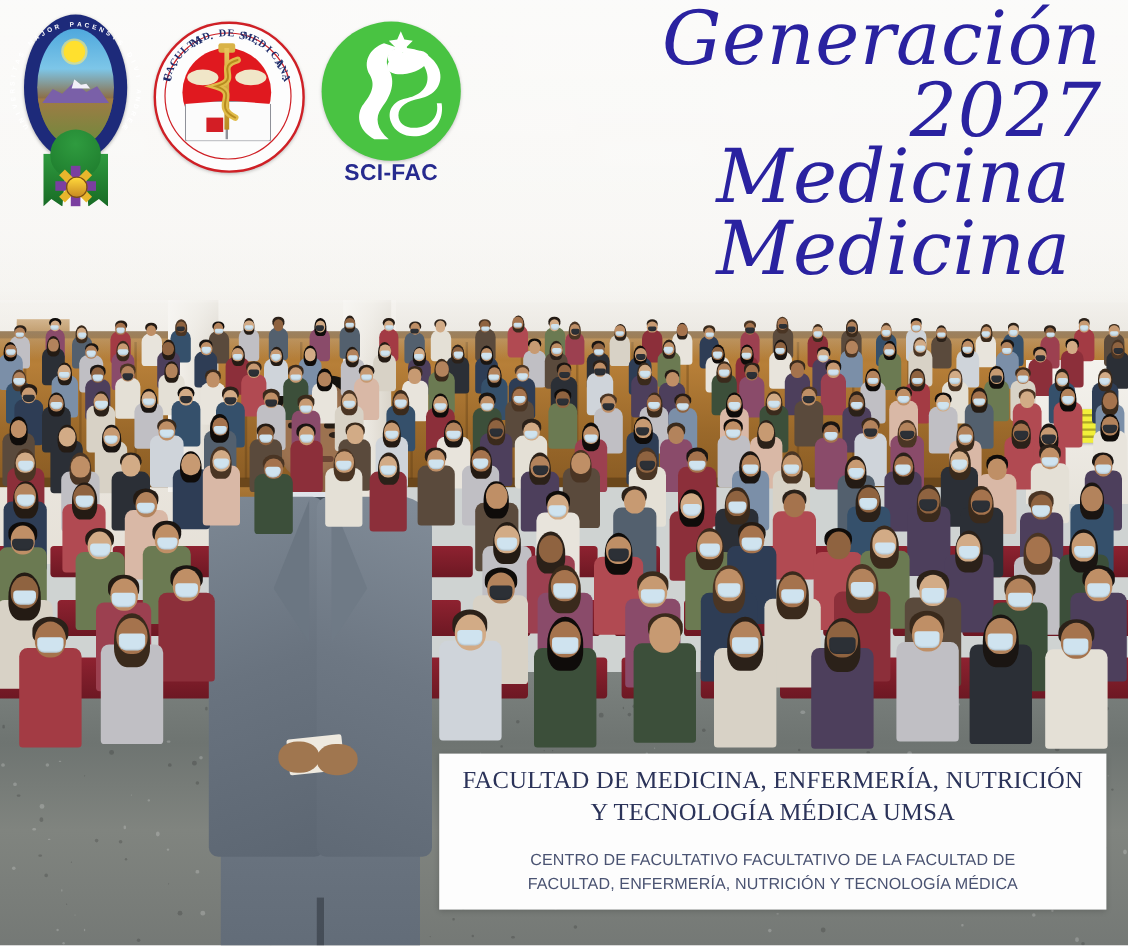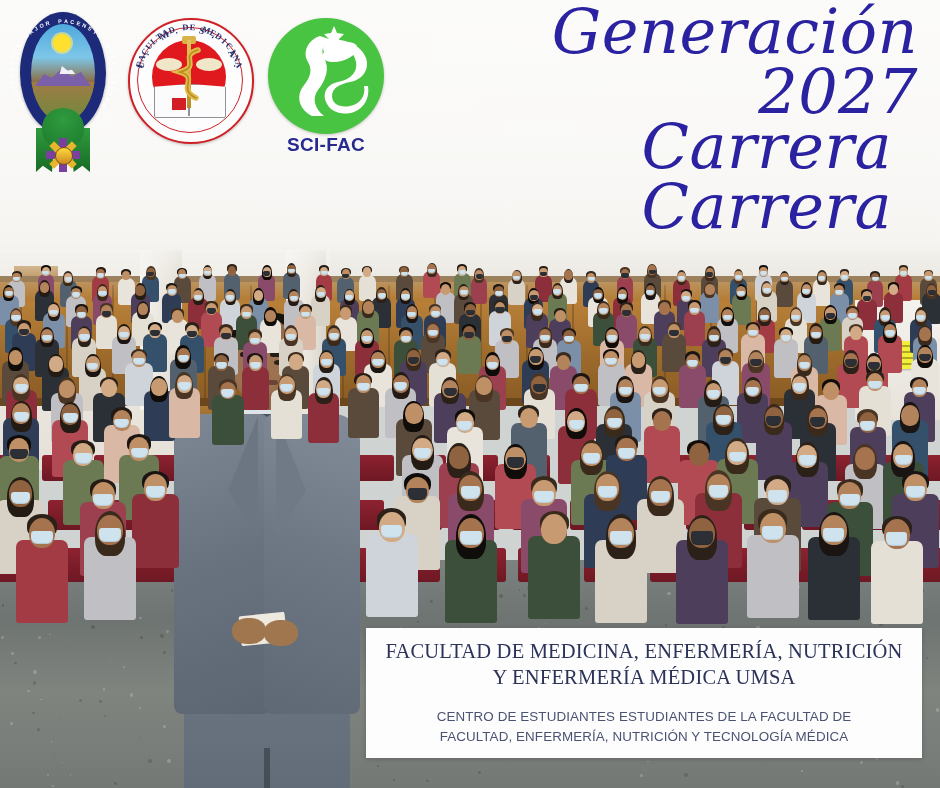--- a/index.html
+++ b/index.html
@@ -1973,27 +1973,27 @@
           <circle cx="62" cy="30" r="7" fill="#ffffff"></circle>
           <path d="M66 8 l3 7 7 1 -5 5 1 7 -6 -3 -6 3 1 -7 -5 -5 7 -1 z" fill="#ffffff"></path>
         </svg>
       </div>
       <div class="sci-label">SCI-FAC</div>
     </div>
   </div>
 
   <div class="title">
     <div class="l2">Generación 2027</div>
-    <div class="l3">Carrera Carrera</div>
+    <div class="l3">Medicina Medicina</div>
   </div>
 
   <div class="caption">
     <div class="cap-main">
       <div>FACULTAD DE MEDICINA, ENFERMERÍA, NUTRICIÓN</div>
-      <div>Y ENFERMERÍA MÉDICA UMSA</div>
+      <div>Y TECNOLOGÍA MÉDICA UMSA</div>
     </div>
     <div class="cap-sub">
-      <div>CENTRO DE ESTUDIANTES ESTUDIANTES DE LA FACULTAD DE</div>
+      <div>CENTRO DE FACULTATIVO FACULTATIVO DE LA FACULTAD DE</div>
       <div>FACULTAD, ENFERMERÍA, NUTRICIÓN Y TECNOLOGÍA MÉDICA</div>
     </div>
   </div>
 
 </div>
 
 </body></html>

